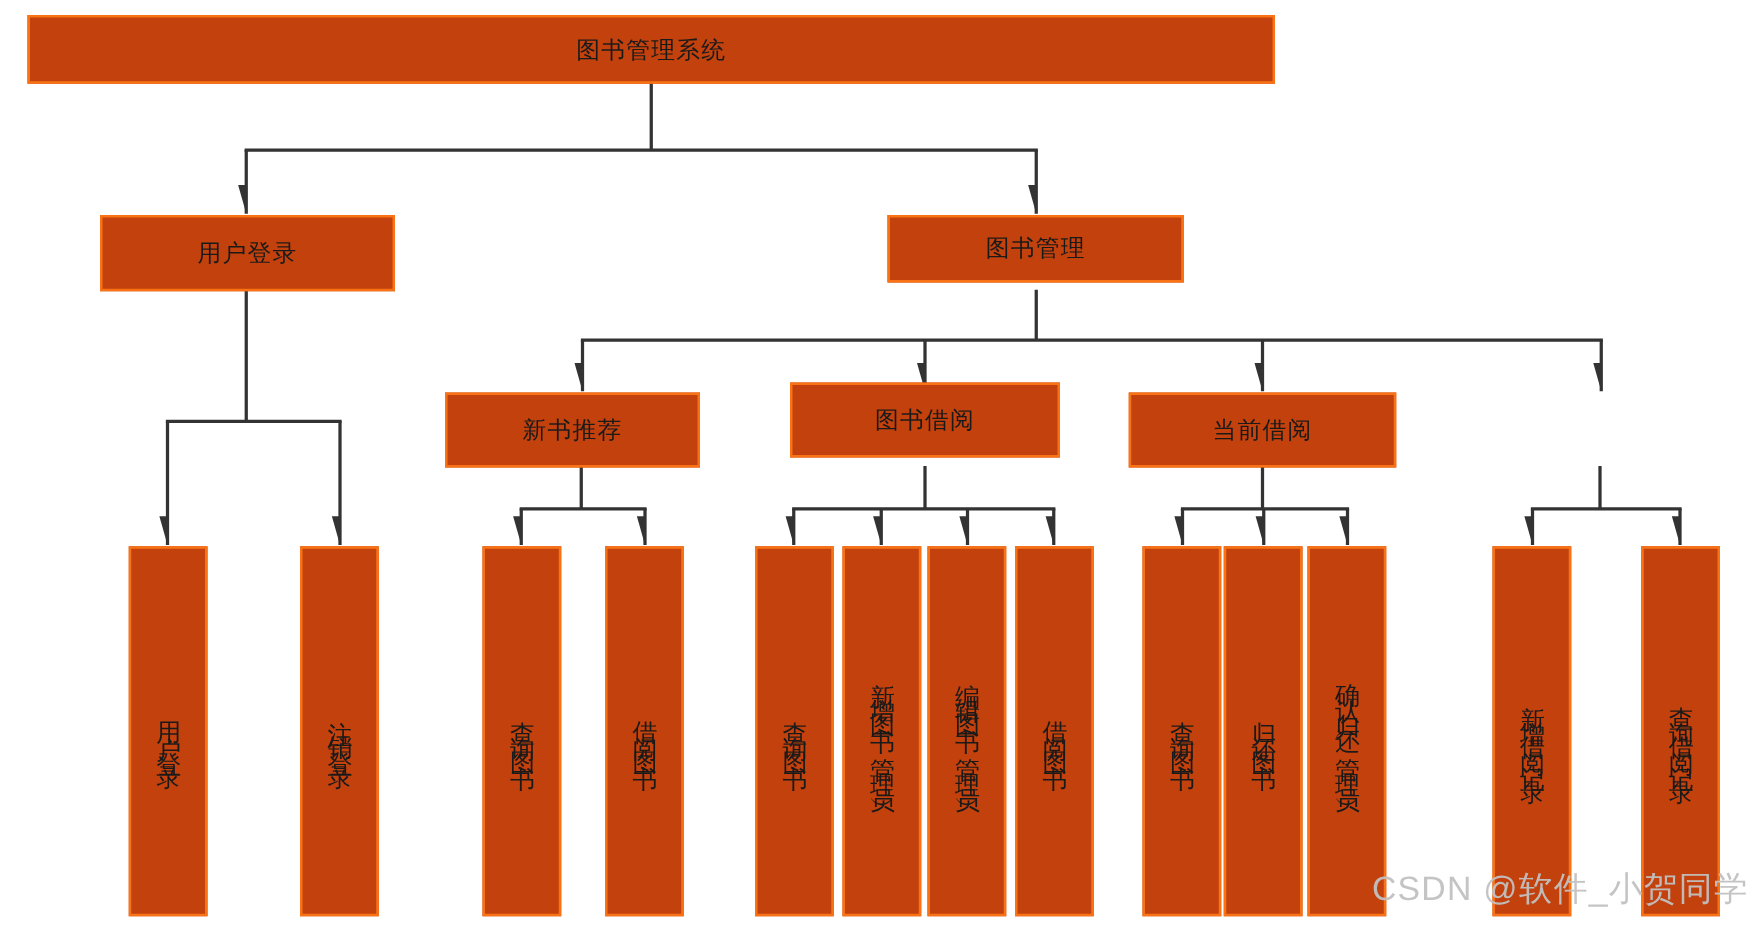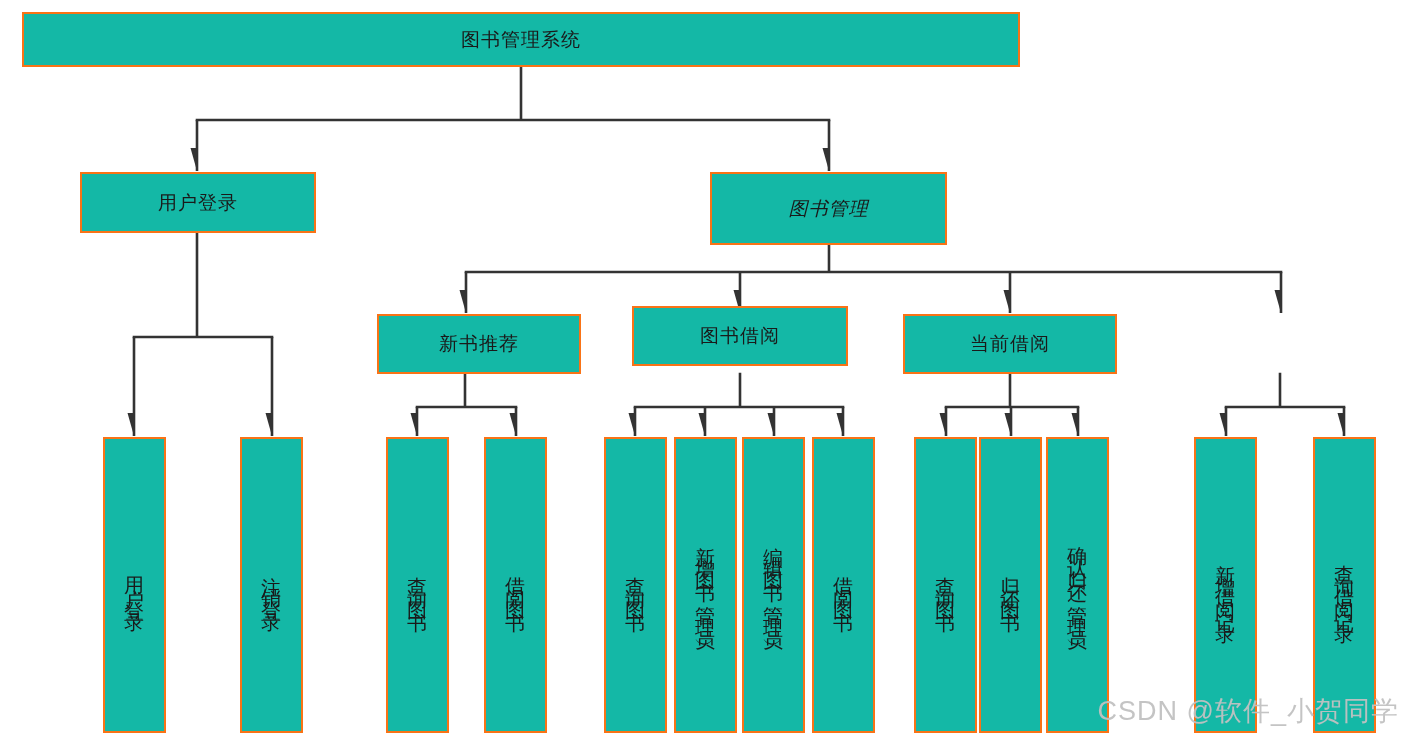--- a/index.html
+++ b/index.html
@@ -6,38 +6,38 @@
   .stage {
     position:relative; width:1405px; height:747px;
     background:#ffffff; overflow:hidden;
     font-family:"Liberation Sans","DejaVu Sans",sans-serif;
     color:#1a1a1a;
   }
   svg.connectors { position:absolute; left:0; top:0; width:1405px; height:747px; pointer-events:none; }
 
   .box {
     position:absolute; box-sizing:border-box;
-    border:2px solid #f97316; background:#14b8a6;
+    border:2px solid #f97316; background:#c2410c;
     display:flex; align-items:center; justify-content:center;
     font-size:19px; letter-spacing:1px; text-align:center;
   }
   .hbox { white-space:nowrap; }
   .vbox {
     writing-mode:vertical-rl; text-orientation:mixed;
     font-size:20px; letter-spacing:12px; line-height:1;
     width:63px; height:296px; top:437px;
   }
 
   
   #b-root    { left:22px;  top:12px;  width:998px; height:55px; border-width:2px; }
   
   #b-login   { left:80px;  top:172px; width:236px; height:61px; }
-  #b-mgmt    { left:710px; top:172px; width:237px; height:73px;font-style:italic; }
+  #b-mgmt    { left:710px; top:172px; width:237px; height:54px; }
   
-  #b-newbook { left:377px;  top:314px; width:204px; height:60px; }
+  #b-newbook { left:356px;  top:314px; width:204px; height:60px; }
   #b-borrow  { left:632px;  top:306px; width:216px; height:60px; }
   #b-current { left:903px;  top:314px; width:214px; height:60px; }
   #b-record  { left:1175px; top:314px; width:210px; height:60px; }
   
   #l-login1   { left:103px;  }
   #l-logout   { left:240px;  }
   #l-query1   { left:386px;  }
   #l-borrow1  { left:484px;  }
   #l-query2   { left:604px;  }
   #l-addbook  { left:674px;  }

